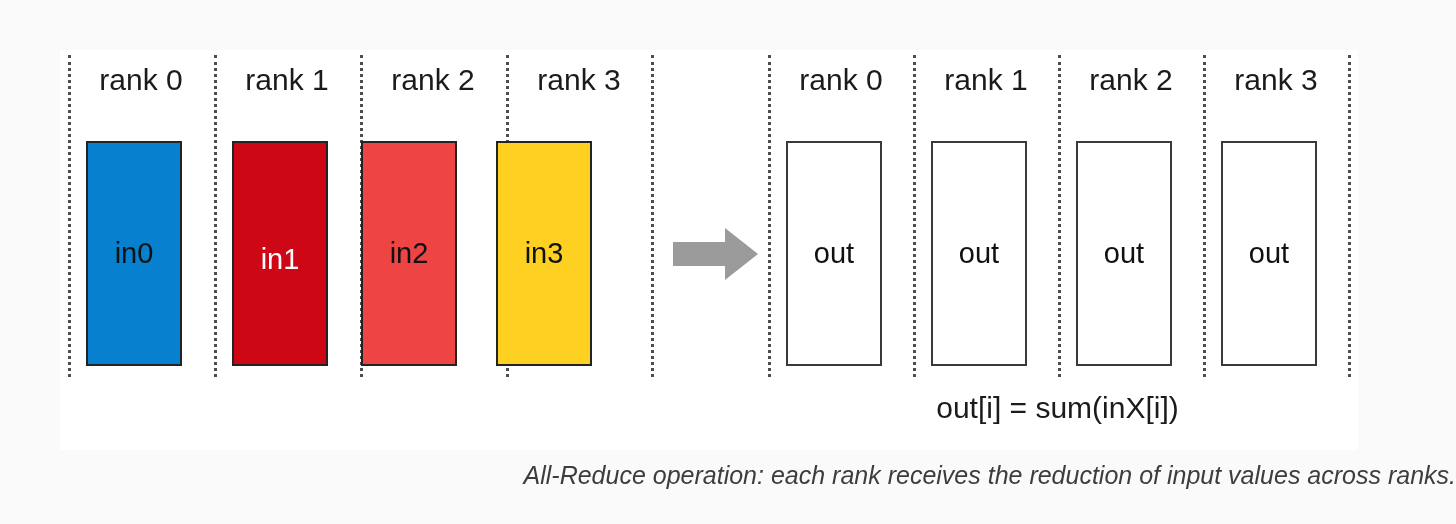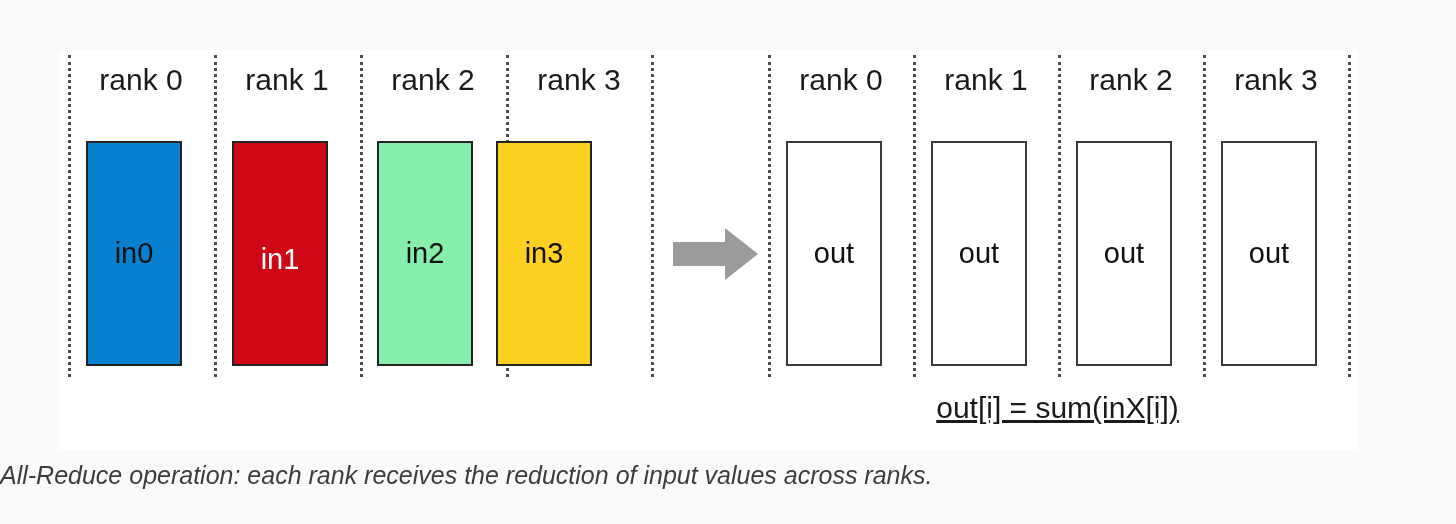--- a/index.html
+++ b/index.html
@@ -88,30 +88,29 @@
     position: absolute;
     left: 760px;
     top: 390px;
     width: 595px;
     text-align: center;
     font-size: 30px;
     line-height: 36px;
     color: #1b1b1b;
     font-family: "Liberation Sans", sans-serif;
     white-space: nowrap;
-    text-decoration: underline;
   }
 
   
   .caption {
     position: absolute;
     left: 0;
     top: 458px;
     width: 1456px;
-    text-align: left;
+    text-align: right;
     font-size: 25px;
     line-height: 34px;
     font-style: italic;
     color: #3d3d3d;
     font-family: "Liberation Sans", sans-serif;
     white-space: nowrap;
   }
 </style>
 </head>
 <body>
@@ -130,21 +129,21 @@
   <div class="rank-label" style="left:214px;">rank 1</div>
   <div class="rank-label" style="left:360px;">rank 2</div>
   <div class="rank-label" style="left:506px;">rank 3</div>
 
   <div class="box" style="left:86px;  background:#0781cf;">
     <span class="box-label" style="color:#111111;">in0</span>
   </div>
   <div class="box" style="left:232px; background:#cd0715;">
     <span class="box-label" style="color:#ffffff;margin-top:11px;">in1</span>
   </div>
-  <div class="box" style="left:377px; background:#86efac;">
+  <div class="box" style="left:361px; background:#ef4444;">
     <span class="box-label" style="color:#111111;">in2</span>
   </div>
   <div class="box" style="left:496px; background:#fdd021;">
     <span class="box-label" style="color:#111111;">in3</span>
   </div>
 
   <svg class="arrow" viewBox="0 0 85 52">
     <polygon points="0,14 52,14 52,0 85,26 52,52 52,38 0,38" fill="#9b9b9b"></polygon>
   </svg>
 

